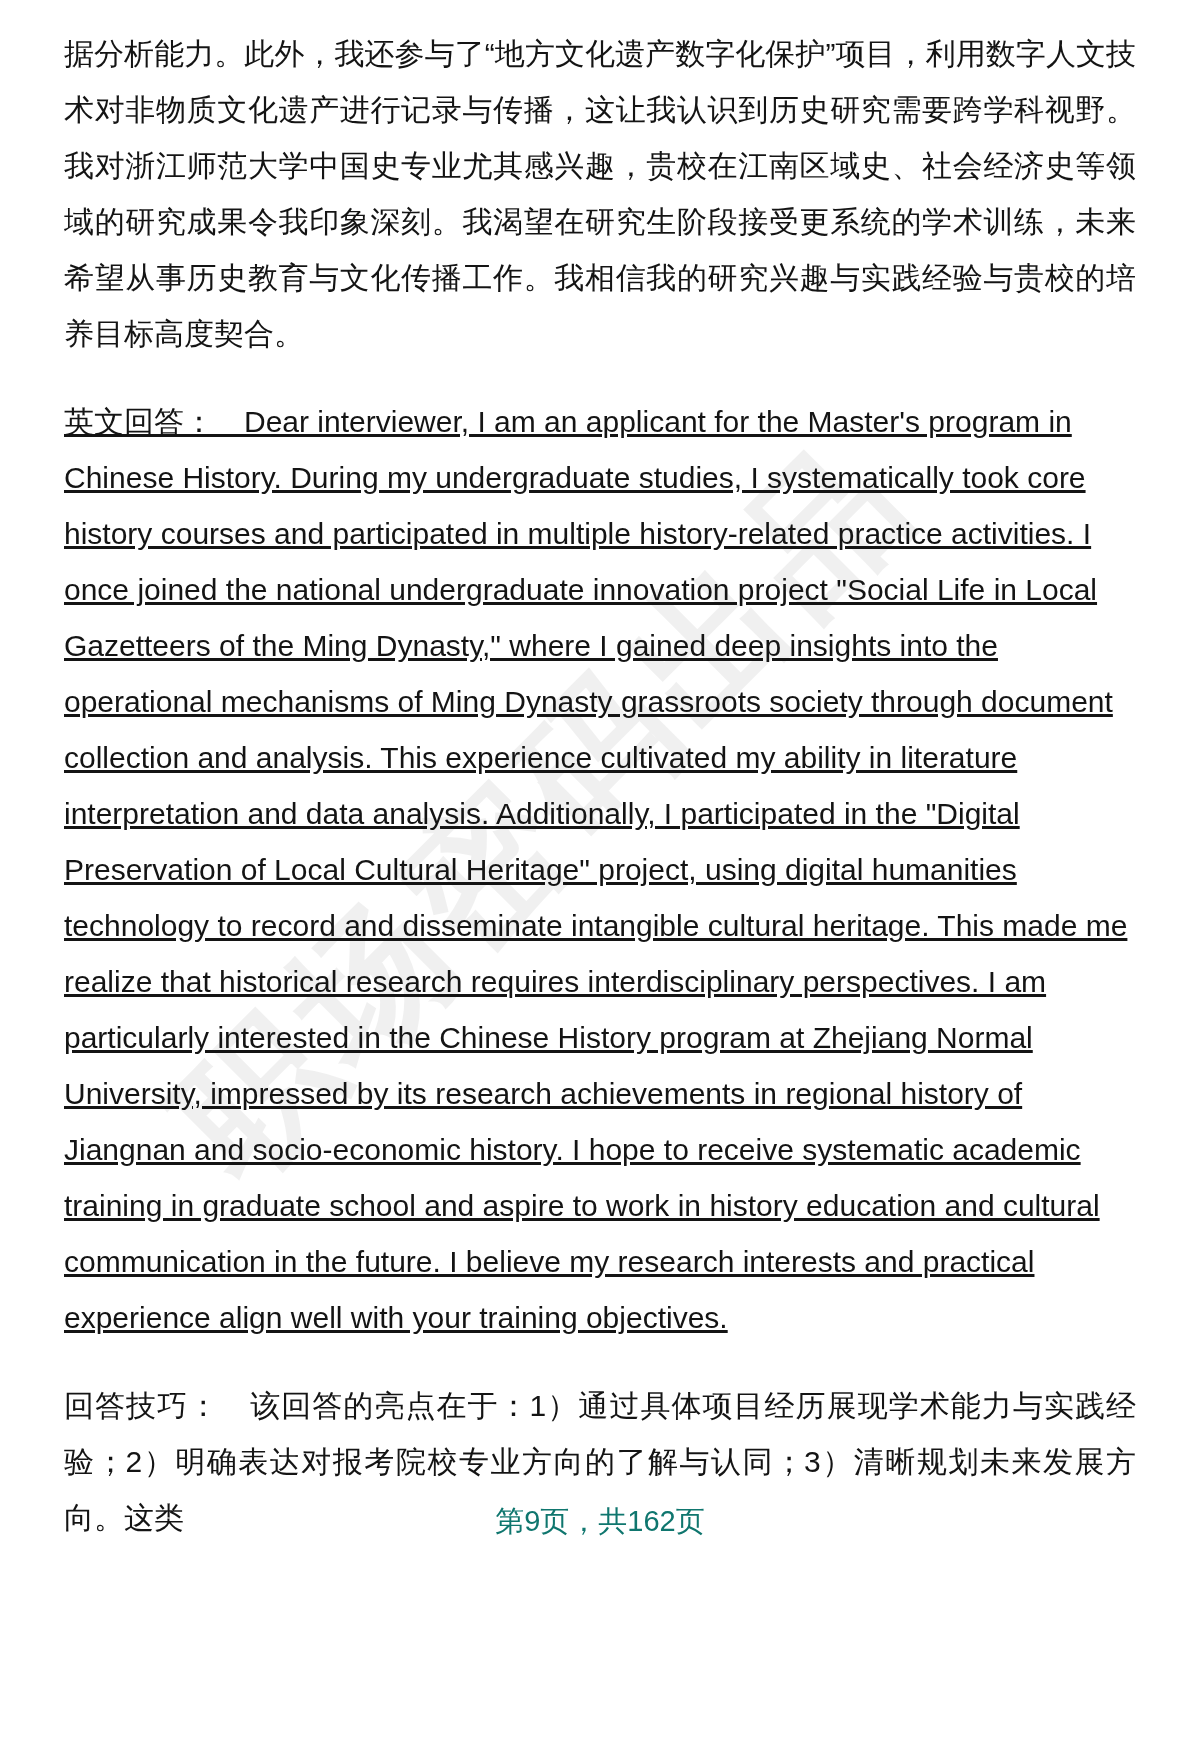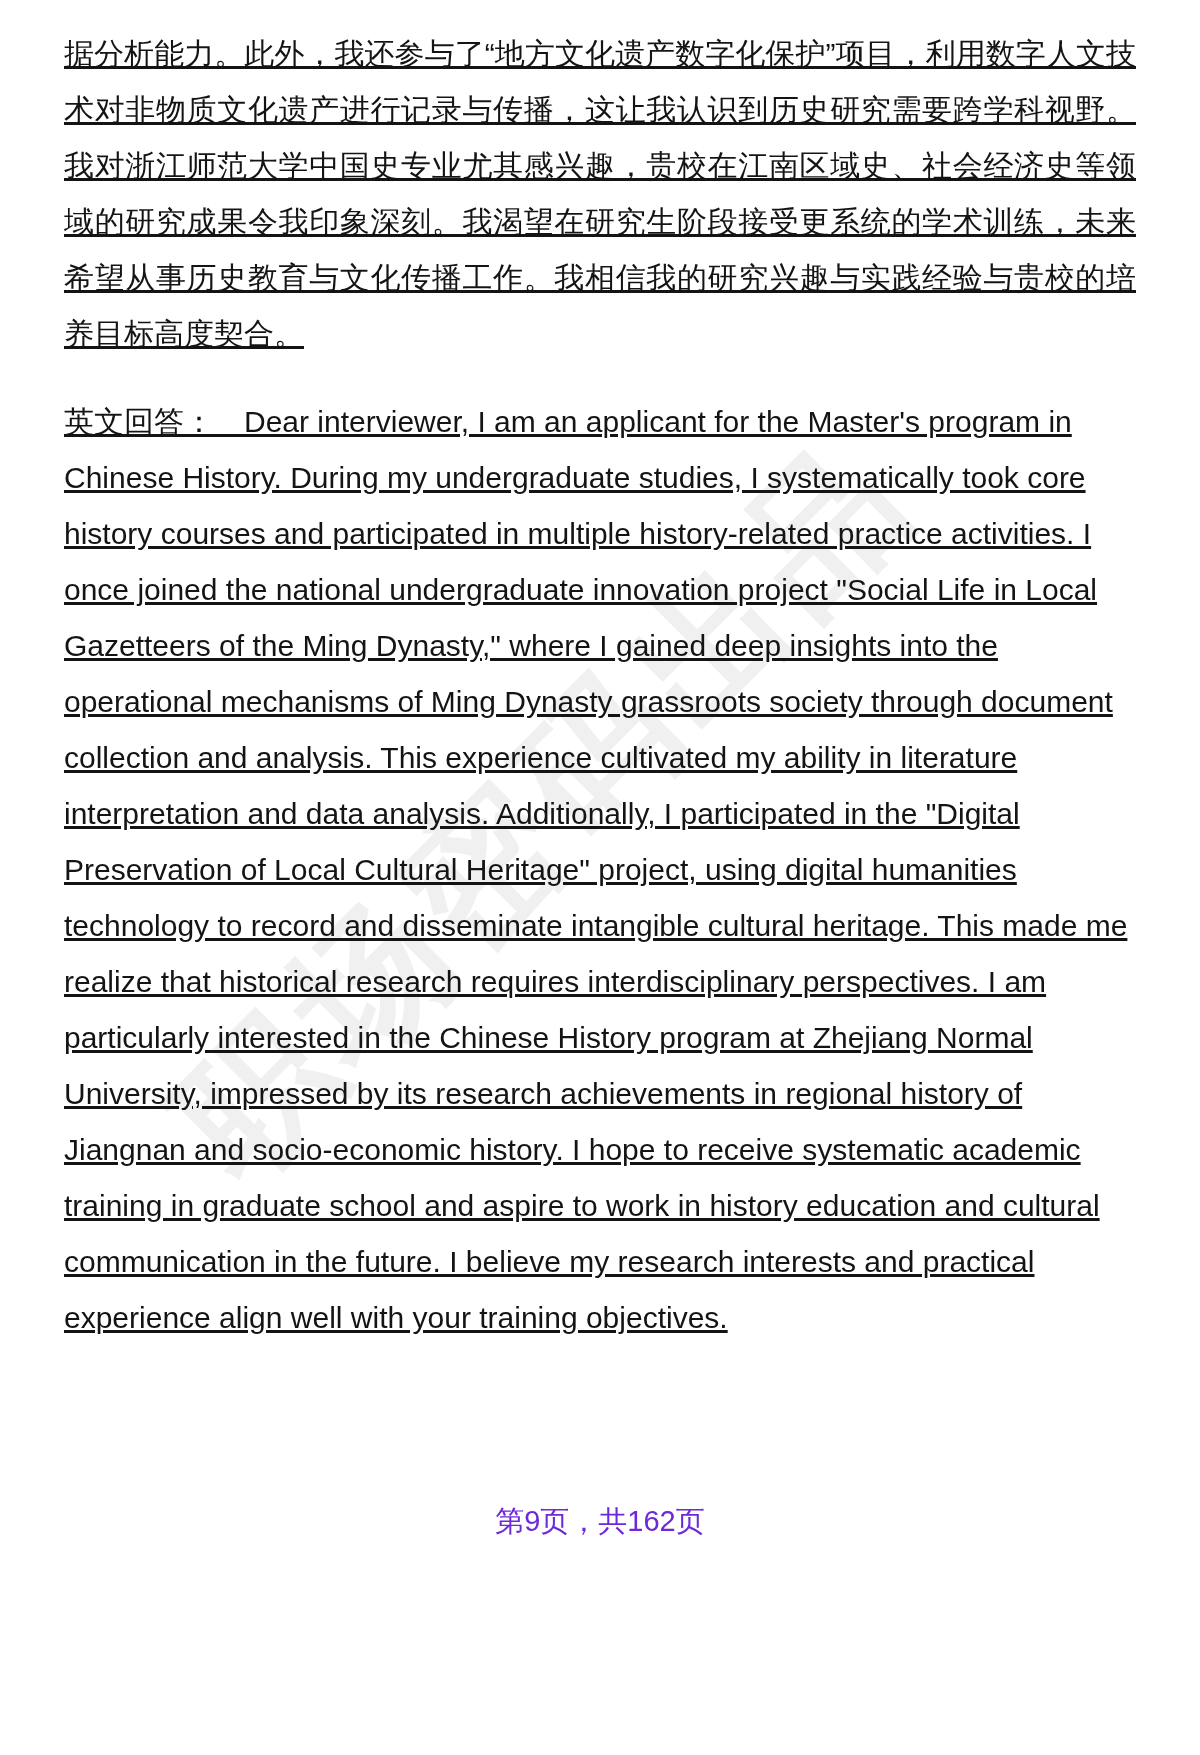--- a/index.html
+++ b/index.html
@@ -41,48 +41,48 @@
     z-index: 1;
   }
   .para {
     font-size: 30px;
     line-height: 56px;
     margin: 0 0 32px 0;
     word-wrap: break-word;
   }
   .para.justify {
     text-align: justify;
-    text-decoration: underline;
   }
   .para.left {
     text-align: left;
     text-decoration: underline;
   }
   .footer {
     position: absolute;
     left: 0;
     right: 0;
     top: 1502px;
     text-align: center;
     font-size: 29px;
-    color: #6d28d9;
+    color: #0f766e;
     z-index: 1;
   }
 </style>
 </head>
 <body>
 
 <div class="page">
 
   <div class="watermark">职场密码出品</div>
 
   <div class="content">
 
     <p class="para justify">据分析能力。此外，我还参与了“地方文化遗产数字化保护”项目，利用数字人文技术对非物质文化遗产进行记录与传播，这让我认识到历史研究需要跨学科视野。我对浙江师范大学中国史专业尤其感兴趣，贵校在江南区域史、社会经济史等领域的研究成果令我印象深刻。我渴望在研究生阶段接受更系统的学术训练，未来希望从事历史教育与文化传播工作。我相信我的研究兴趣与实践经验与贵校的培养目标高度契合。</p>
 
     <p class="para left">英文回答：　Dear interviewer, I am an applicant for the Master's program in Chinese History. During my undergraduate studies, I systematically took core history courses and participated in multiple history-related practice activities. I once joined the national undergraduate innovation project "Social Life in Local Gazetteers of the Ming Dynasty," where I gained deep insights into the operational mechanisms of Ming Dynasty grassroots society through document collection and analysis. This experience cultivated my ability in literature interpretation and data analysis. Additionally, I participated in the "Digital Preservation of Local Cultural Heritage" project, using digital humanities technology to record and disseminate intangible cultural heritage. This made me realize that historical research requires interdisciplinary perspectives. I am particularly interested in the Chinese History program at Zhejiang Normal University, impressed by its research achievements in regional history of Jiangnan and socio-economic history. I hope to receive systematic academic training in graduate school and aspire to work in history education and cultural communication in the future. I believe my research interests and practical experience align well with your training objectives.</p>
 
+    <p class="para justify">回答技巧：　该回答的亮点在于：1）通过具体项目经历展现学术能力与实践经验；2）明确表达对报考院校专业方向的了解与认同；3）清晰规划未来发展方向。这类</p>
 
   </div>
 
   <div class="footer">第9页，共162页</div>
 
 </div>
 
 </body></html>

